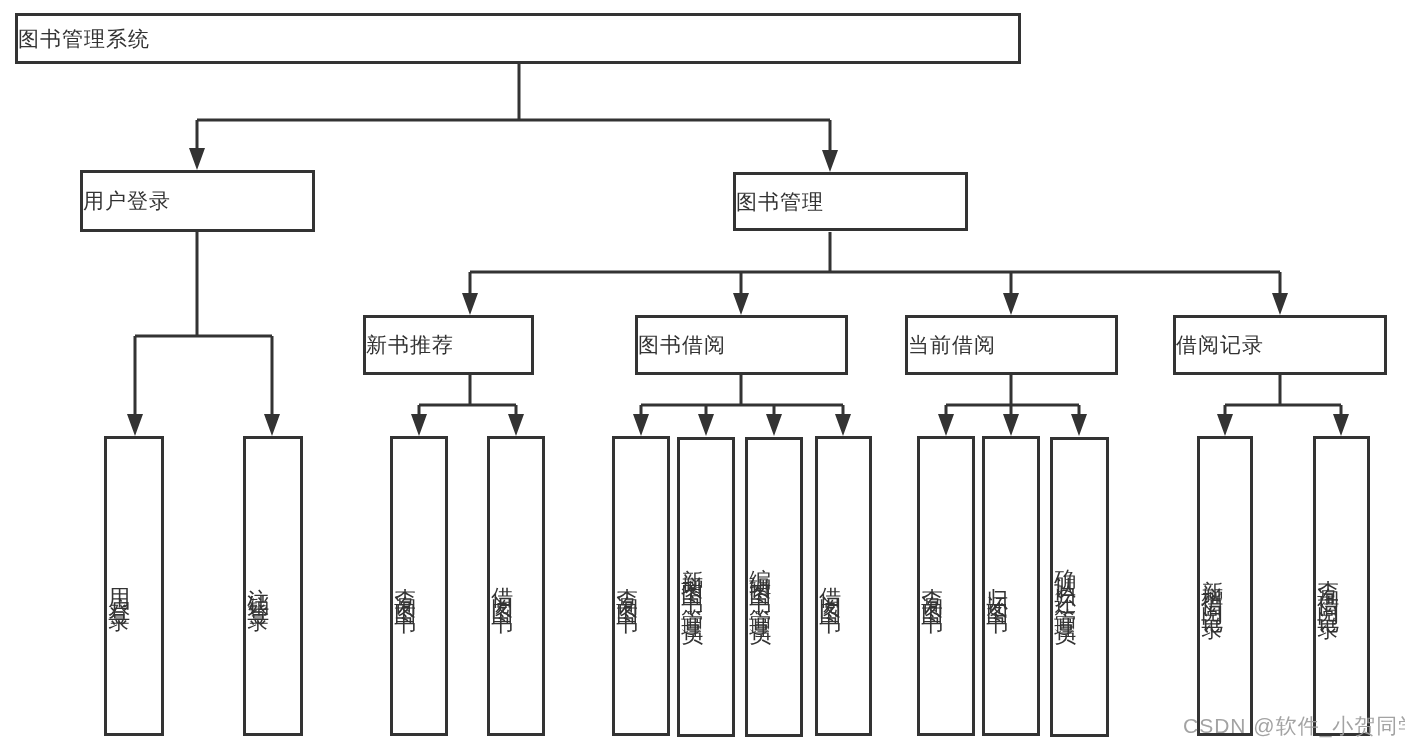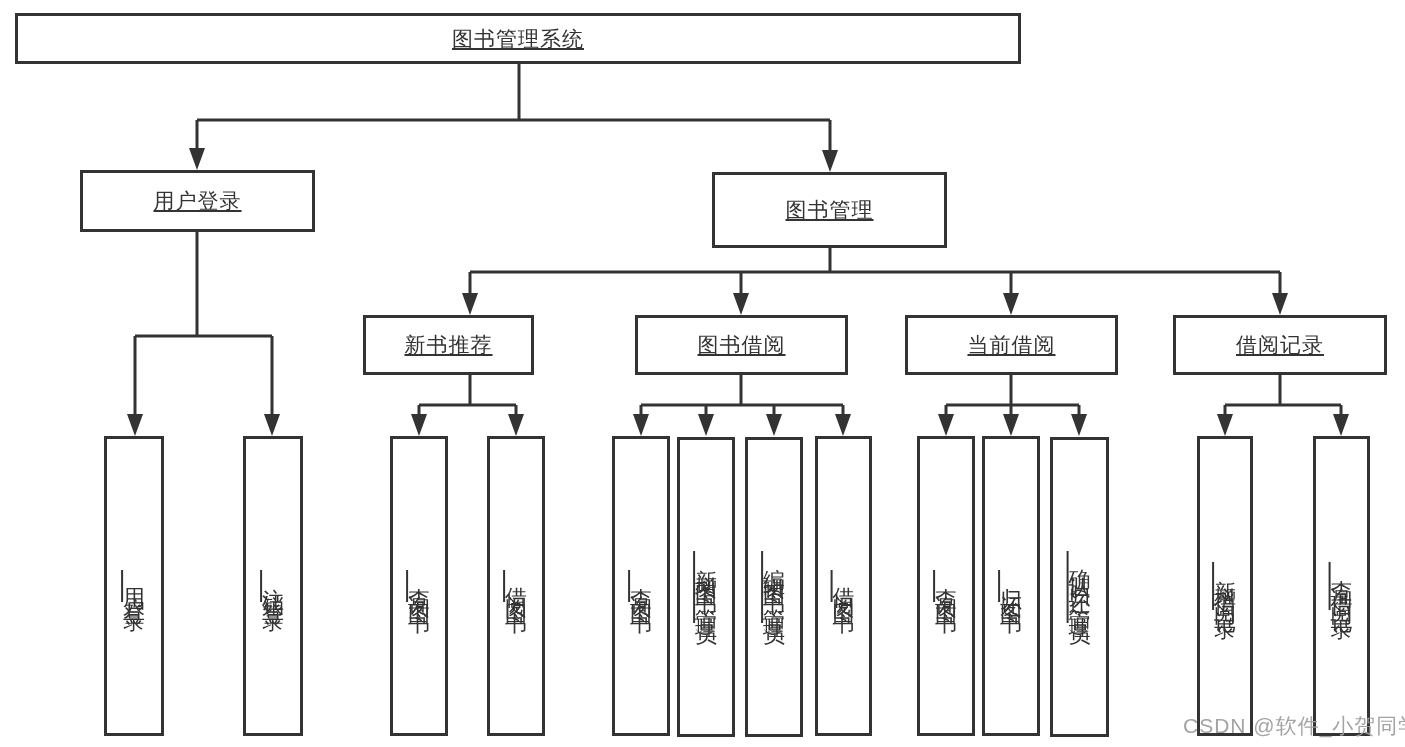--- a/index.html
+++ b/index.html
@@ -16,24 +16,23 @@
     position: absolute;
     left: 0; top: 0;
     z-index: 0;
   }
   .box {
     position: absolute;
     background: #ffffff;
     border: 3px solid #333333;
     display: flex;
     align-items: center;
-    justify-content: center;
+    justify-content: flex-start;
     color: #333333;
     z-index: 1;
-    text-decoration: underline;
   }
   .hbox { font-size: 21px; letter-spacing: 1px; }
   .vbox span {
     writing-mode: vertical-lr;
     text-orientation: mixed;
     font-size: 22px;
     letter-spacing: 8px;
     line-height: 1.1;
     white-space: nowrap;
   }
@@ -86,21 +85,21 @@
       M1333 414 L1349 414 L1341 436 Z"></path>
   </svg>
 
   <div class="box hbox" style="left:15px;top:13px;width:1006px;height:51px">
     <span>图书管理系统</span>
   </div>
 
   <div class="box hbox" style="left:80px;top:170px;width:235px;height:62px">
     <span>用户登录</span>
   </div>
-  <div class="box hbox" style="left:712px;top:172px;width:235px;height:76px">
+  <div class="box hbox" style="left:733px;top:172px;width:235px;height:59px">
     <span>图书管理</span>
   </div>
 
   <div class="box hbox" style="left:363px;top:315px;width:171px;height:60px">
     <span>新书推荐</span>
   </div>
   <div class="box hbox" style="left:905px;top:315px;width:213px;height:60px">
     <span>当前借阅</span>
   </div>
   <div class="box hbox" style="left:635px;top:315px;width:213px;height:60px">

